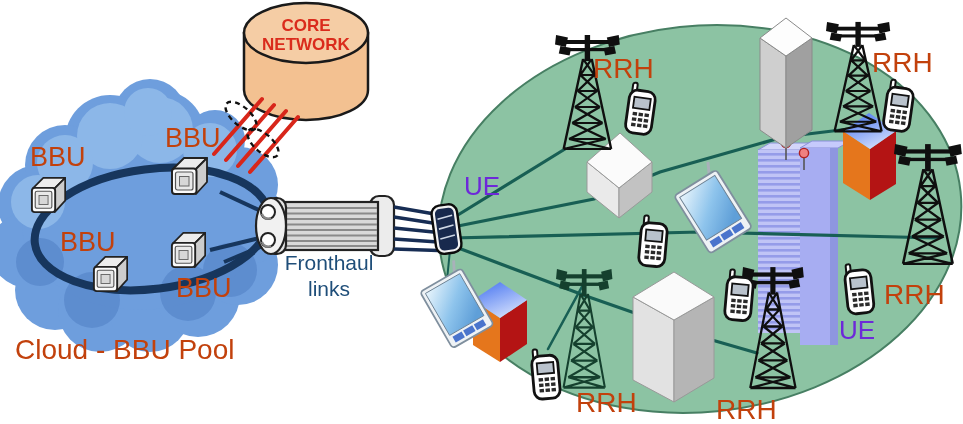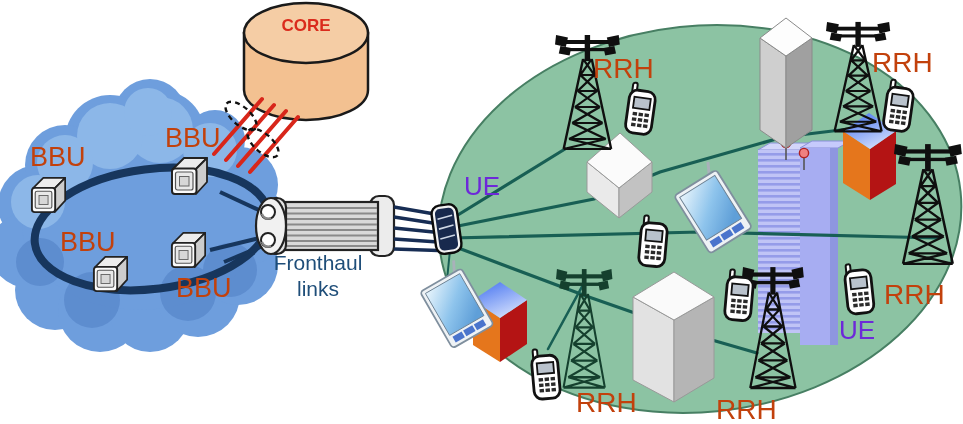--- a/index.html
+++ b/index.html
@@ -293,30 +293,32 @@
   <g>
         <use href="#sym-tablet" transform="translate(674,196) scale(0.92) rotate(-32)"></use>
       </g>
   <g>
         <use href="#sym-tablet" transform="translate(420,292) rotate(-30) scale(0.88)"></use>
       </g>
 </svg>
 
 <div class="lbl red center" style="left:246px;top:17px;width:120px;font-size:17px;">
   <div>CORE</div>
+  <div>NETWORK</div>
 </div>
 
 
 <div class="lbl" style="left:30px;top:143px;font-size:27px;">BBU</div>
 <div class="lbl" style="left:165px;top:124px;font-size:27px;">BBU</div>
 <div class="lbl" style="left:60px;top:228px;font-size:27px;">BBU</div>
 <div class="lbl" style="left:176px;top:274px;font-size:27px;">BBU</div>
 
-
-<div class="lbl navyblue center" style="left:262px;top:250px;width:112px;font-size:21px;line-height:1.25;">
+<div class="lbl" style="left:15px;top:335px;font-size:28px;">Cloud - BBU Pool</div>
+
+<div class="lbl navyblue center" style="left:273px;top:250px;width:112px;font-size:21px;line-height:1.25;">
   <div>Fronthaul</div>
   <div>links</div>
 </div>
 
 <div class="lbl uegreen" style="left:464px;top:172px;font-size:26px;">UE</div>
 <div class="lbl uegreen" style="left:839px;top:316px;font-size:26px;">UE</div>
 
 <div class="lbl" style="left:593px;top:54px;font-size:28px;">RRH</div>
 <div class="lbl" style="left:872px;top:48px;font-size:28px;">RRH</div>
 <div class="lbl" style="left:884px;top:280px;font-size:28px;">RRH</div>

